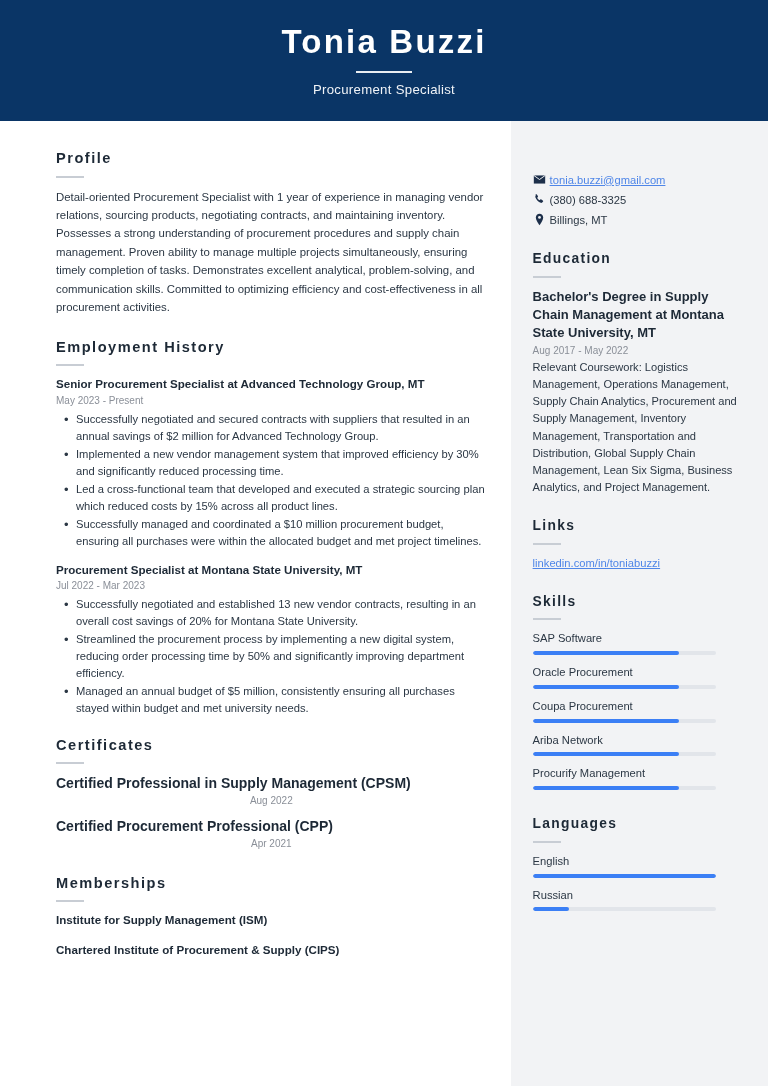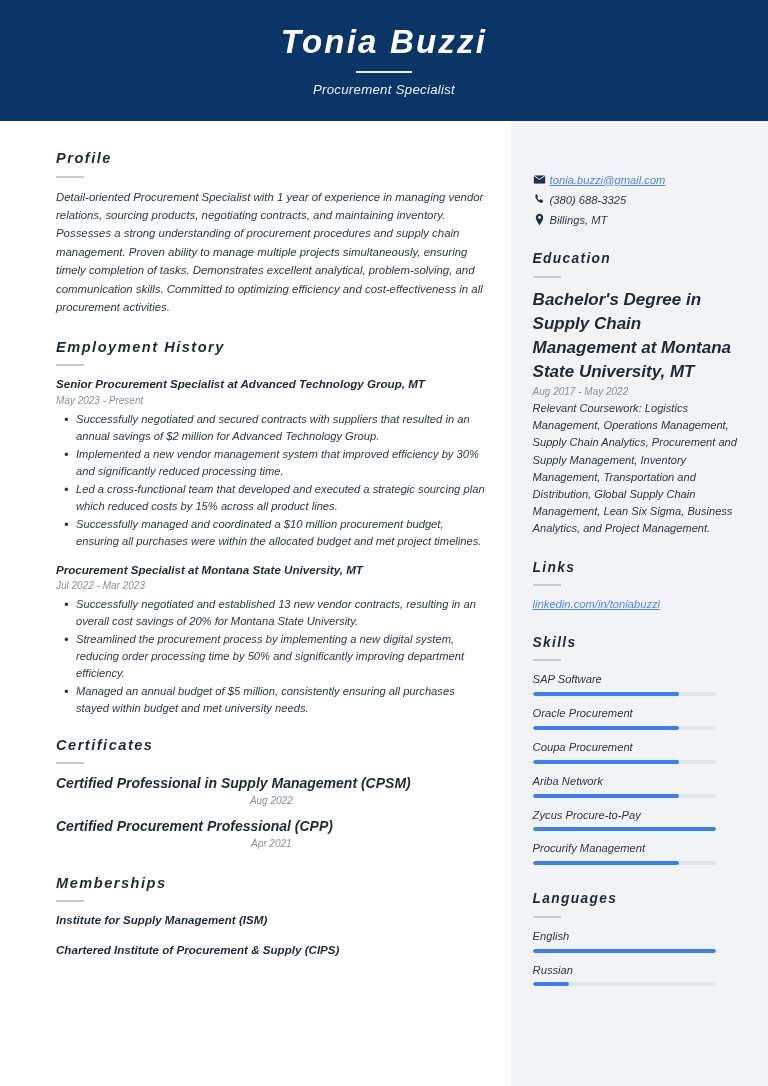--- a/index.html
+++ b/index.html
@@ -15,21 +15,20 @@
     color: #22303f;
     font-size: 11.2px;
     overflow: hidden;
   }
 
   .resume {
     width: 768px;
     height: 938px;
     position: relative;
     background: #ffffff;
-    font-style: italic;
   }
 
   
   .header {
     background: #0a3566;
     height: 121px;
     display: flex;
     flex-direction: column;
     align-items: center;
     justify-content: center;
@@ -177,21 +176,21 @@
     color: #1d2f4a;
   }
   .contact-icon svg { display: block; }
   .contact-link {
     color: #4f86e8;
     text-decoration: underline;
     font-size: 11.2px;
   }
 
   .edu-title {
-    font-size: 17px;
+    font-size: 13px;
     font-weight: bold;
     color: #1d2936;
     line-height: 1.42;
   }
   .edu-date {
     font-size: 10px;
     color: #8a8f98;
     margin: 2px 0 3px 0;
   }
   .edu-desc {
@@ -367,26 +366,20 @@
             <div class="bar-fill" style="width: 80%;"></div>
           </div>
         </div>
         <div class="bar-item">
           <div class="bar-label">Ariba Network</div>
           <div class="bar-track">
             <div class="bar-fill" style="width: 80%;"></div>
           </div>
         </div>
         <div class="bar-item">
-          <div class="bar-label">Zycus Procure-to-Pay</div>
-          <div class="bar-track">
-            <div class="bar-fill" style="width: 100%;"></div>
-          </div>
-        </div>
-        <div class="bar-item">
           <div class="bar-label">Procurify Management</div>
           <div class="bar-track">
             <div class="bar-fill" style="width: 80%;"></div>
           </div>
         </div>
       </div>
 
       <div class="side-section" style="margin-top:26px;">
         <div class="sec-head small">Languages</div>
         <div class="sec-rule"></div>

